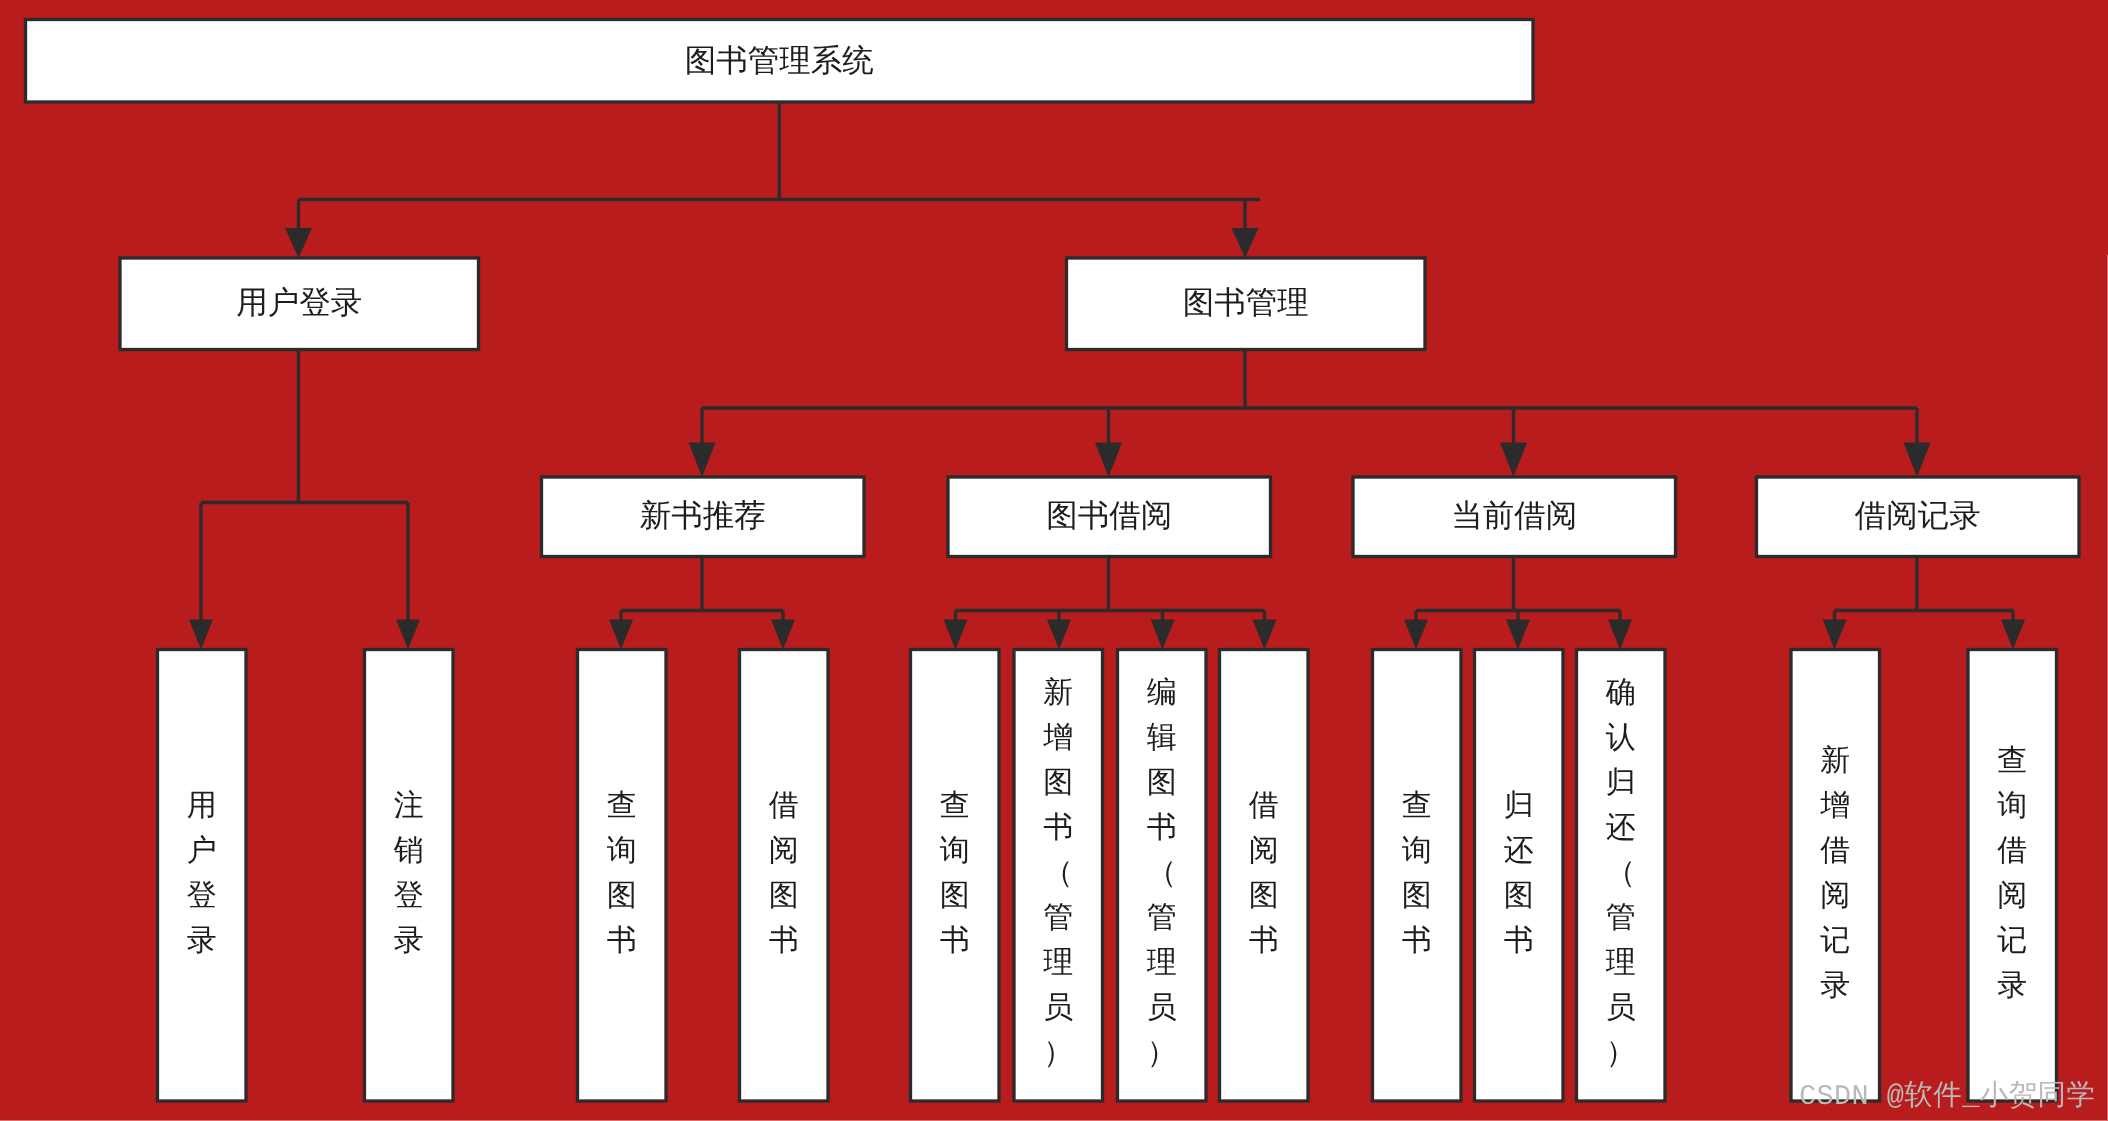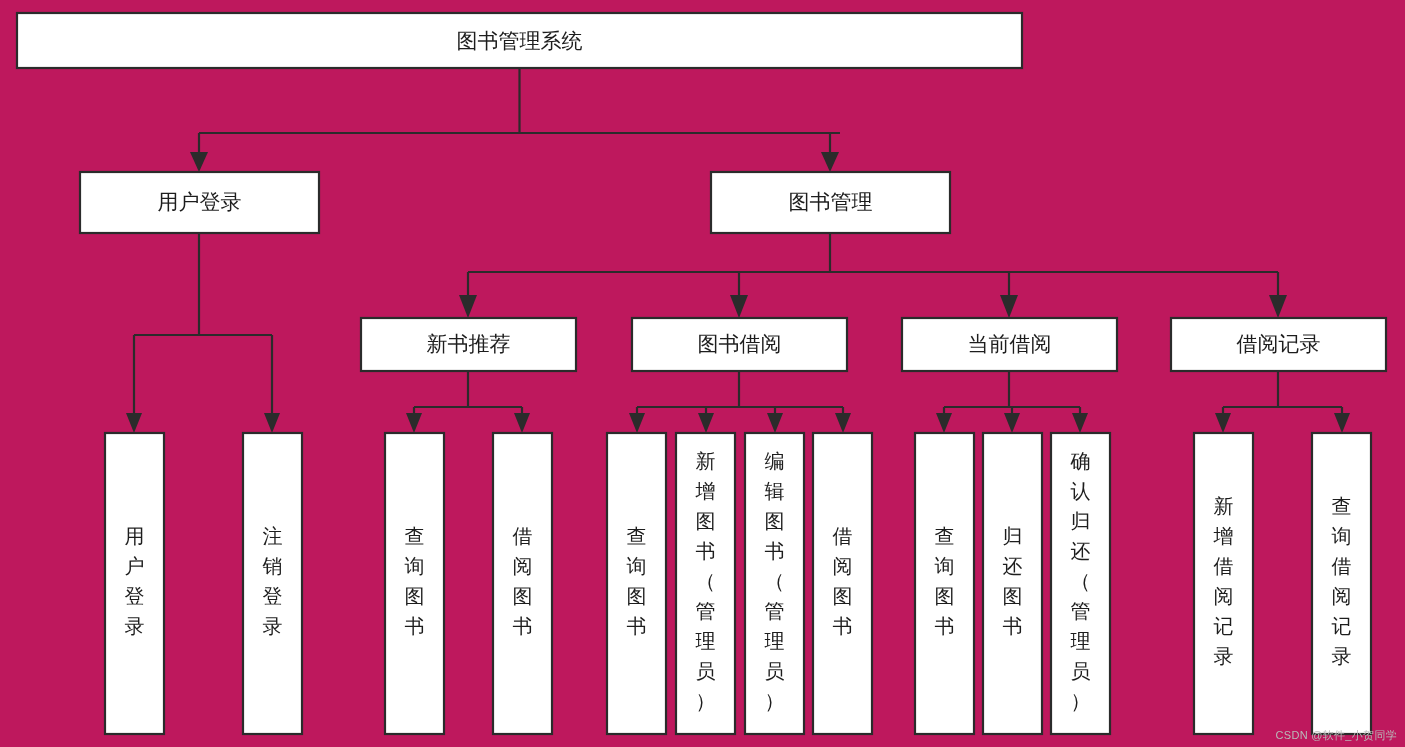--- a/index.html
+++ b/index.html
@@ -10,21 +10,21 @@
   body {
     width: 1405px;
     height: 747px;
     overflow: hidden;
     font-family: "Liberation Sans", "DejaVu Sans", sans-serif;
   }
   #diagram-root {
     position: relative;
     width: 1405px;
     height: 747px;
-    background: #be185d;
+    background: #b91c1c;
   }
   svg#diagram-svg {
     position: absolute;
     left: 0;
     top: 0;
     width: 1405px;
     height: 747px;
     display: block;
   }
   .node-box {
@@ -52,22 +52,22 @@
   .node-label-v {
     font-family: "Liberation Sans", "DejaVu Sans", sans-serif;
     font-size: 20px;
     fill: #1d1d1d;
     text-anchor: middle;
   }
   .watermark {
     position: absolute;
     right: 8px;
     bottom: 4px;
-    font-family: Liberation Sans, sans-serif;
-    font-size: 11px;
+    font-family: Liberation Mono, monospace;
+    font-size: 19px;
     color: #b9b9b9;
     white-space: nowrap;
     letter-spacing: 0.3px;
     user-select: none;
   }
 </style>
 </head>
 <body>
 
 <div id="diagram-root">

